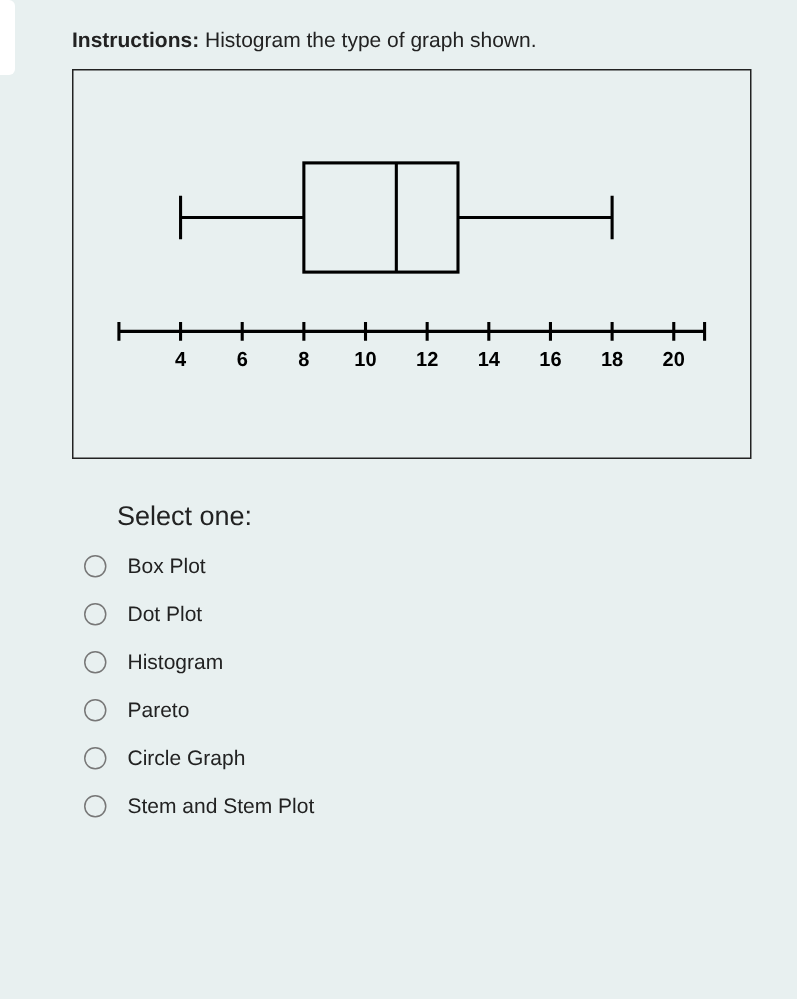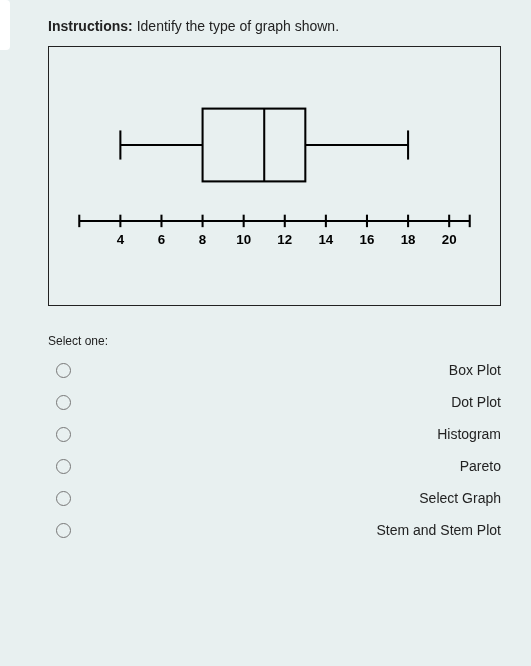--- a/index.html
+++ b/index.html
@@ -40,34 +40,34 @@
     margin-bottom: 28px;
   }
   .chart-area {
     position: absolute;
     left: 20px;
     right: 20px;
     top: 20px;
     bottom: 30px;
   }
   .prompt {
-    font-size: 12px;
+    font-size: 18px;
     margin-bottom: 14px;
+    margin-left: 30px;
   }
   .options {
     list-style: none;
     padding: 0;
     margin: 0 0 0 8px;
   }
   .option {
     display: flex;
     align-items: center;
     margin-bottom: 16px;
     cursor: pointer;
-    justify-content: space-between;
   }
   .radio {
     width: 15px;
     height: 15px;
     border: 1.5px solid #777;
     border-radius: 50%;
     margin-right: 14px;
     flex-shrink: 0;
     background: transparent;
   }
@@ -77,21 +77,21 @@
   }
   svg { display: block; }
 </style>
 </head>
 <body>
 
 <div class="page">
   <div class="left-sliver"></div>
 
   <div class="instructions">
-    <b>Instructions:</b><span> Identify the type of graph shown.</span>
+    <b>Instructions:</b><span> Histogram the type of graph shown.</span>
   </div>
 
   <div class="chart-frame">
     <div class="chart-area">
       <svg id="chart-svg" viewBox="0 0 400 200" width="100%" height="100%" preserveAspectRatio="none">
           <line x1="10" y1="148" x2="390" y2="148" stroke="#000" stroke-width="2"></line>
           <line x1="10" y1="142" x2="10" y2="154" stroke="#000" stroke-width="2"></line>
           <line x1="390" y1="142" x2="390" y2="154" stroke="#000" stroke-width="2"></line>
           <line x1="50" y1="142" x2="50" y2="154" stroke="#000" stroke-width="2"></line>
           <text x="50" y="170" text-anchor="middle" font-size="13" font-family="Arial, sans-serif" font-weight="600" fill="#000">4</text>
@@ -135,20 +135,20 @@
       <li class="option">
         <span class="radio"></span>
         <span class="option-label">Histogram</span>
       </li>
       <li class="option">
         <span class="radio"></span>
         <span class="option-label">Pareto</span>
       </li>
       <li class="option">
         <span class="radio"></span>
-        <span class="option-label">Select Graph</span>
+        <span class="option-label">Circle Graph</span>
       </li>
       <li class="option">
         <span class="radio"></span>
         <span class="option-label">Stem and Stem Plot</span>
       </li>
     </ul>
 </div>
 
 </body></html>

